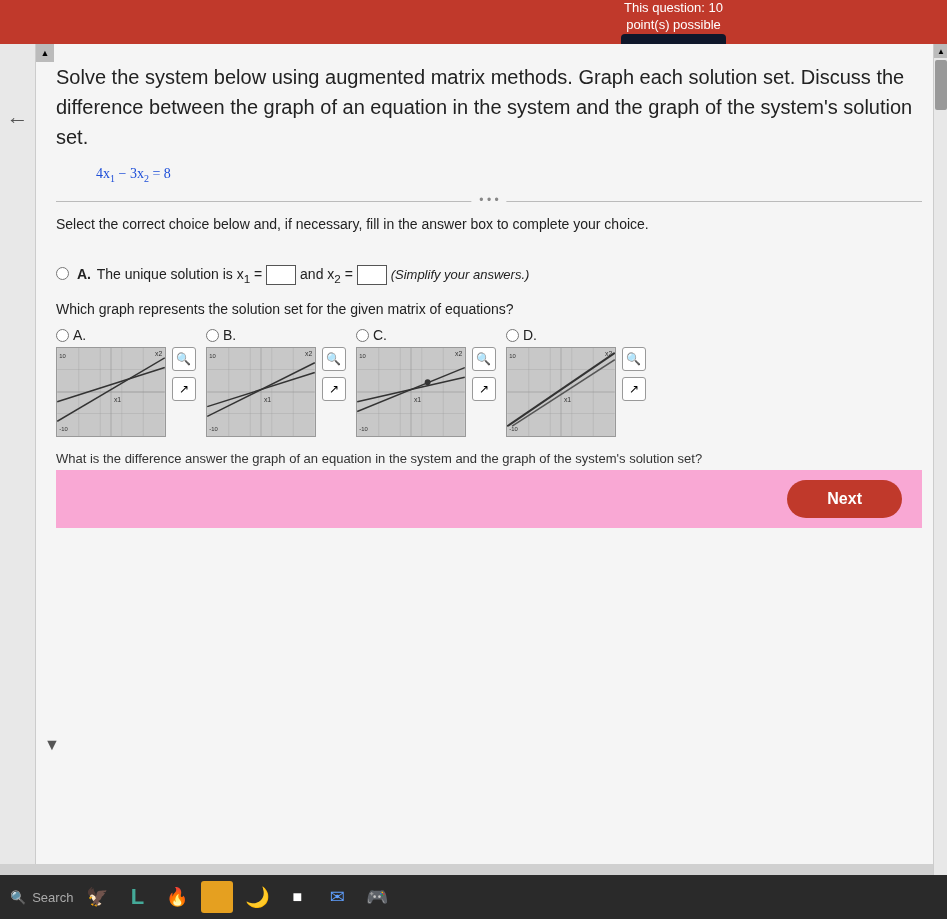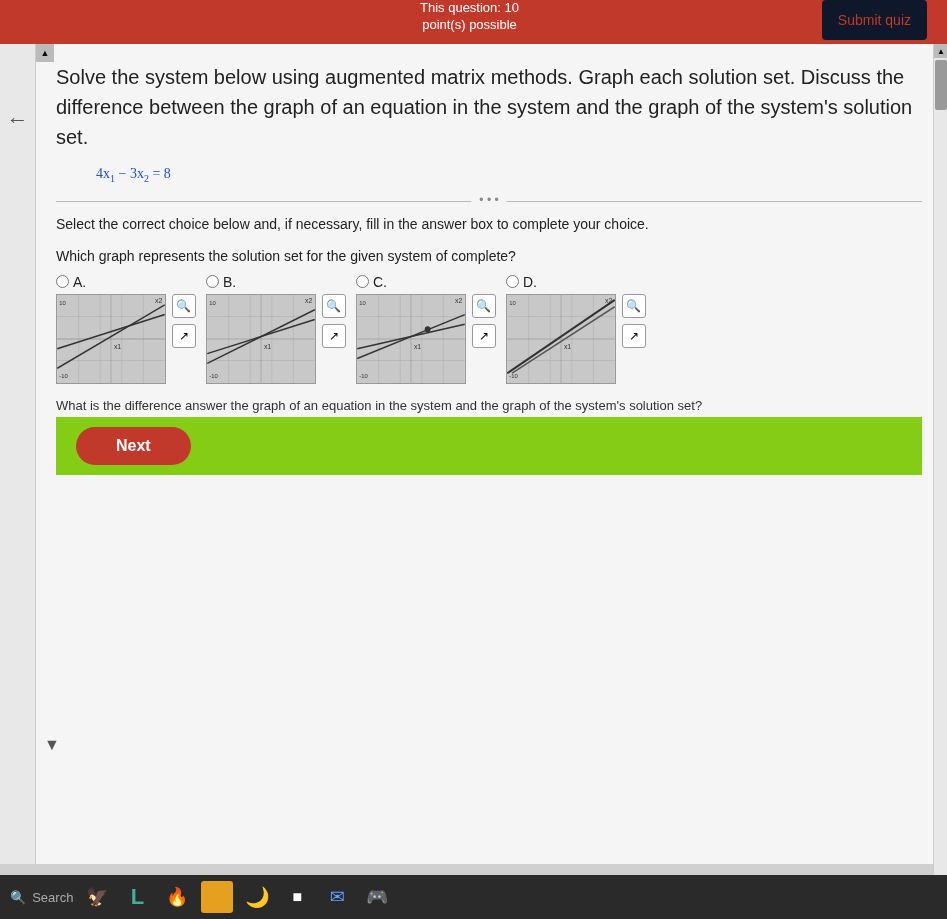--- a/index.html
+++ b/index.html
@@ -11,23 +11,24 @@
       position: relative;
       overflow: hidden;
     }
 
     
     .top-bar {
       background: #c0392b;
       width: 100%;
       height: 44px;
       display: flex;
-      align-items: flex-start;
+      align-items: center;
       justify-content: space-between;
       padding: 0 20px 0 420px;
+      flex-direction: column;
     }
     .top-bar-info {
       color: white;
       font-size: 13px;
       text-align: center;
       line-height: 1.3;
     }
     .submit-quiz-btn {
       background: #0f172a;
       color: #c0392b;
@@ -103,21 +104,21 @@
       transform: translateX(-50%);
       background: #f5f5f5;
       padding: 0 8px;
       font-size: 12px;
       color: #888;
     }
 
     .select-text {
       font-size: 14px;
       color: #222;
-      margin-bottom: 16px;
+      margin-bottom: 32px;
     }
 
     
     .option {
       display: flex;
       align-items: flex-start;
       margin-bottom: 14px;
       gap: 8px;
     }
     .option input[type="radio"] {
@@ -220,23 +221,23 @@
     .bottom-text {
       font-size: 13px;
       color: #333;
       margin-top: 8px;
       padding-bottom: 4px;
     }
 
     
     .next-btn-area {
       display: flex;
-      justify-content: flex-start;
+      justify-content: flex-end;
       padding: 10px 20px;
-      background: #84cc16;
+      background: #f9a8d4;
     }
     .next-btn {
       background: #c0392b;
       color: white;
       border: none;
       border-radius: 20px;
       padding: 10px 40px;
       font-size: 16px;
       font-weight: bold;
       cursor: pointer;
@@ -320,24 +321,33 @@
       </div>
     </div>
 
     <div style="position:relative; margin: 14px 0;">
       <hr class="divider">
       <span class="divider-dots">• • •</span>
     </div>
 
     <p class="select-text">Select the correct choice below and, if necessary, fill in the answer box to complete your choice.</p>
 
-
-
-
-    <p class="graph-question">Which graph represents the solution set for the given system of complete?</p>
+    <div class="option">
+      <input type="radio" name="answer" style="">
+      <span class="option-label">
+        <span class="option-letter">A.</span>
+        The unique solution is x<sub>1</sub> = <span class="answer-box"></span>
+        and x<sub>2</sub> = <span class="answer-box"></span>
+        <span class="italic-note">(Simplify your answers.)</span>
+      </span>
+    </div>
+
+
+
+    <p class="graph-question">Which graph represents the solution set for the given matrix of equations?</p>
 
     <div class="graph-options">
 
       <div class="graph-option">
         <div class="graph-option-top">
           <input type="radio" name="graph" style="">
           <span class="graph-label">A.</span>
         </div>
         <div style="display:flex; align-items:flex-start; gap:2px;">
           <div class="grid-graph">

